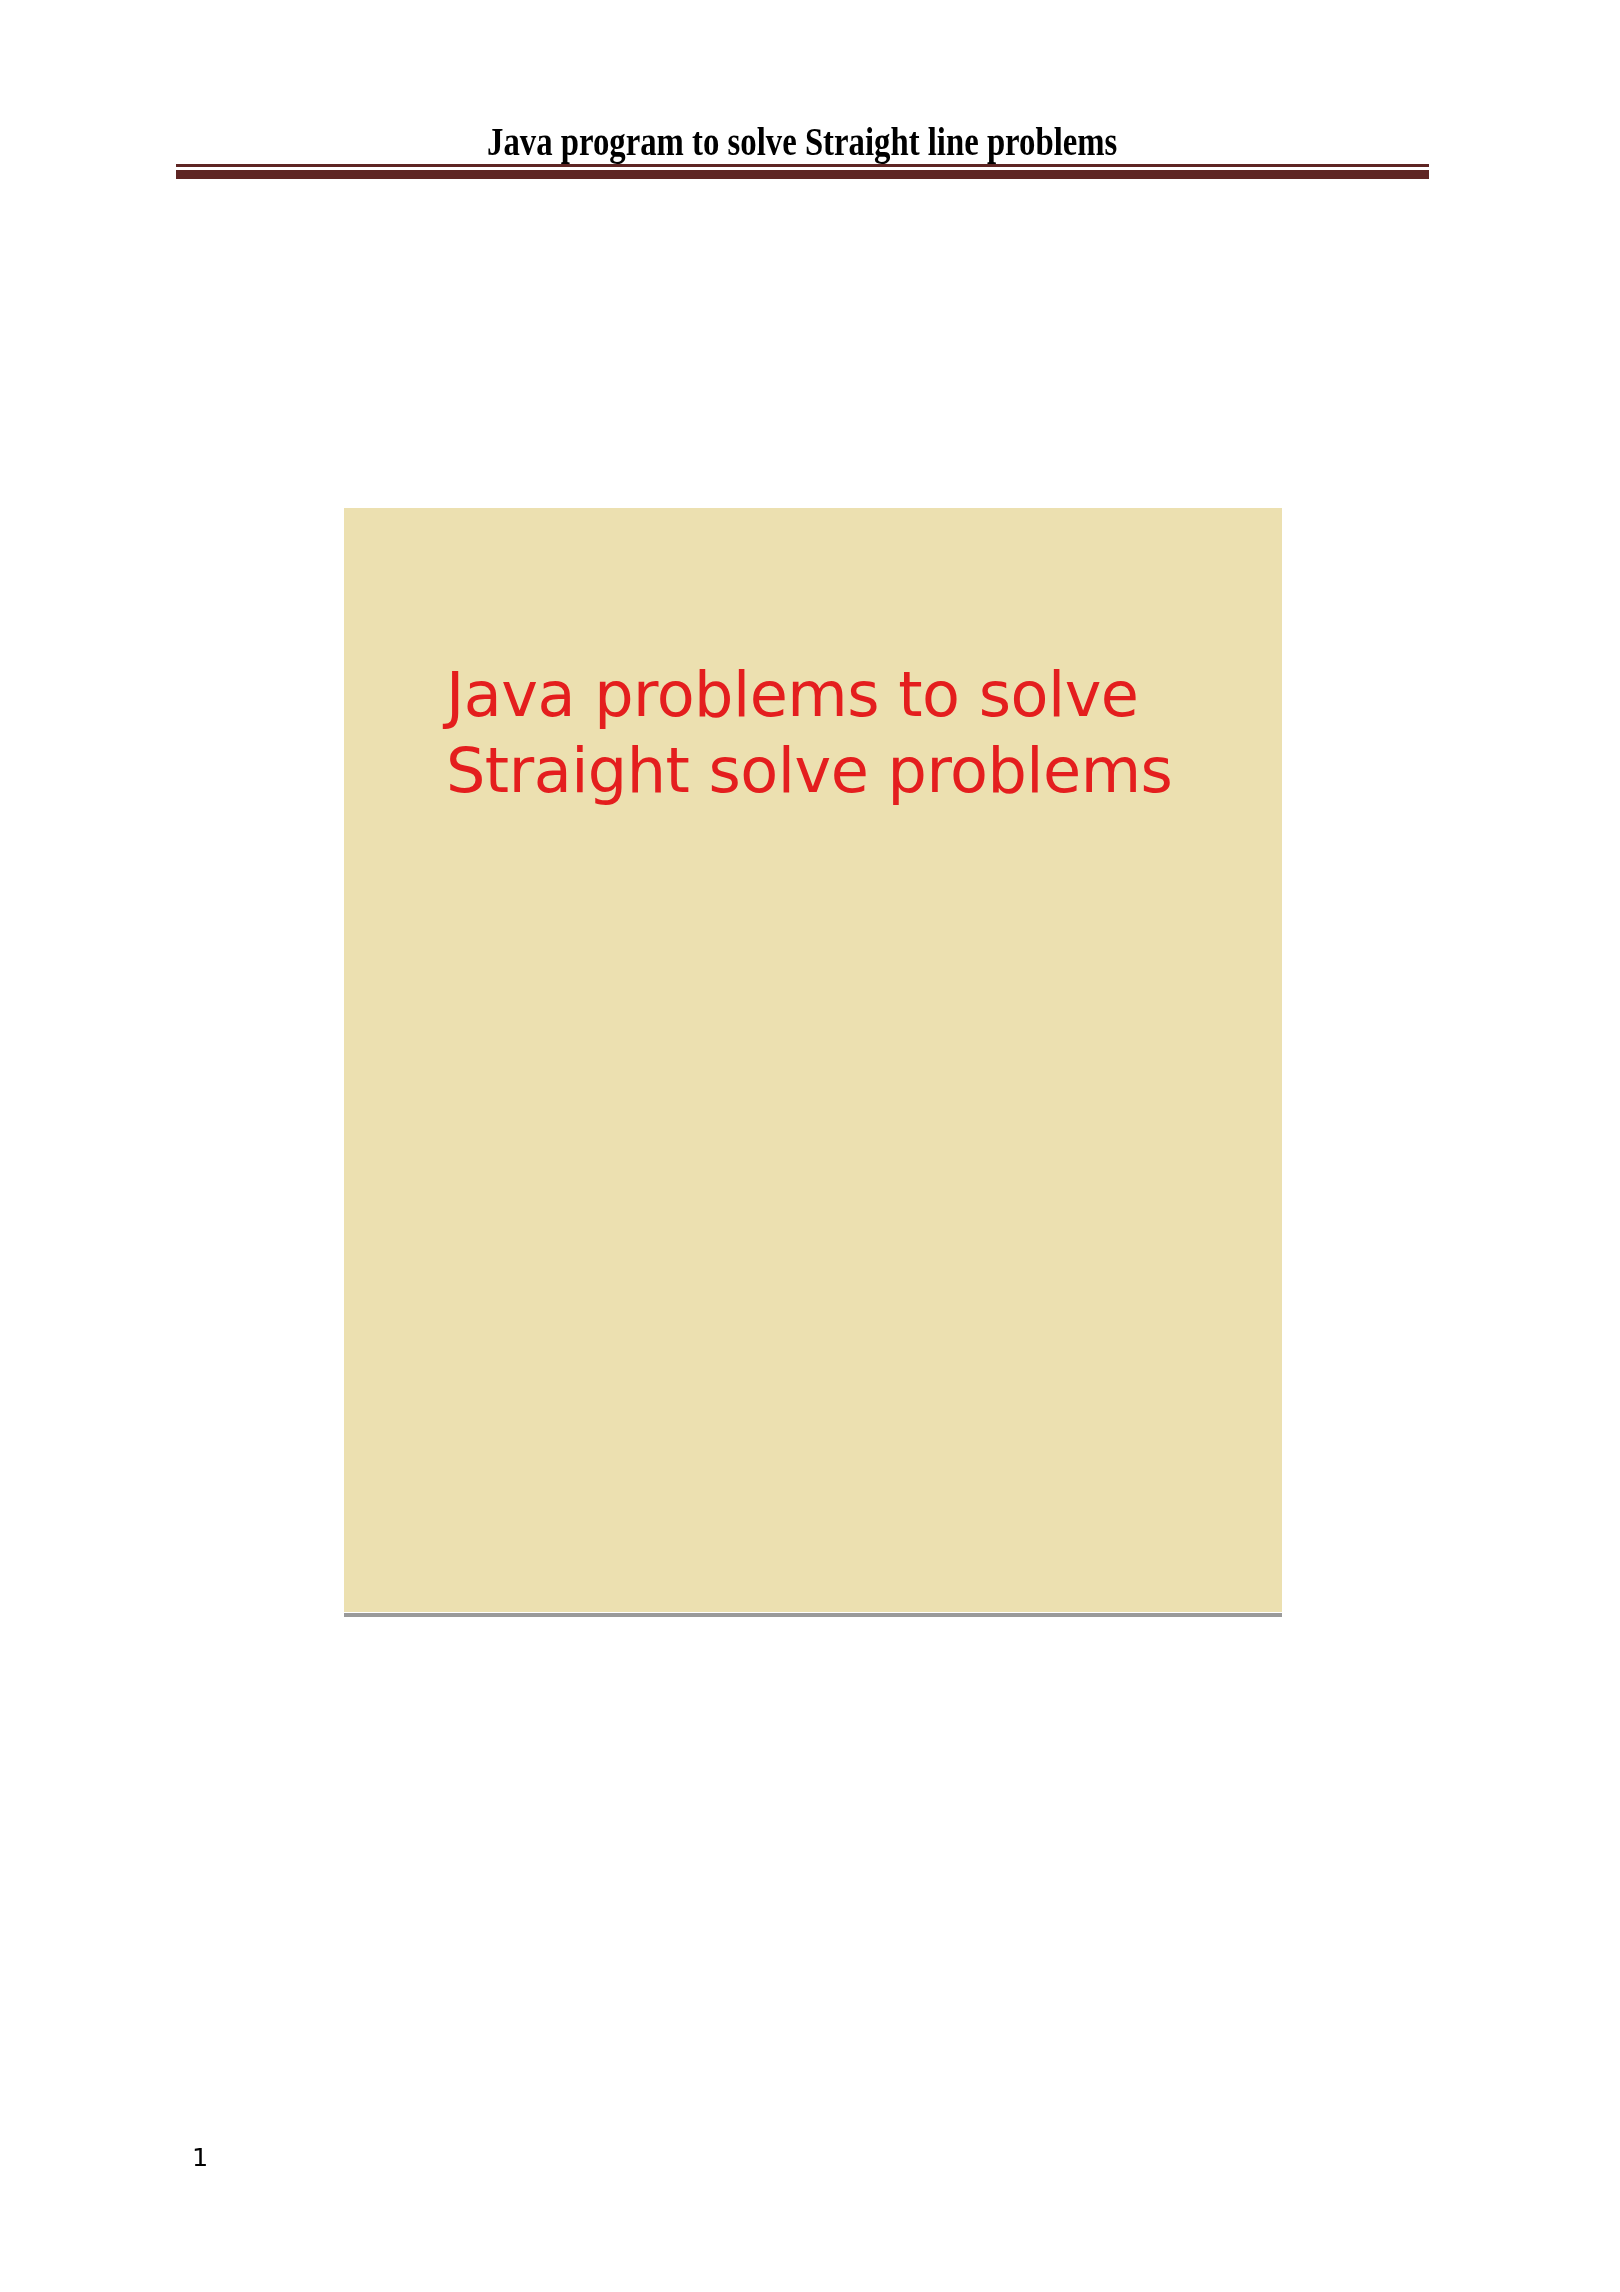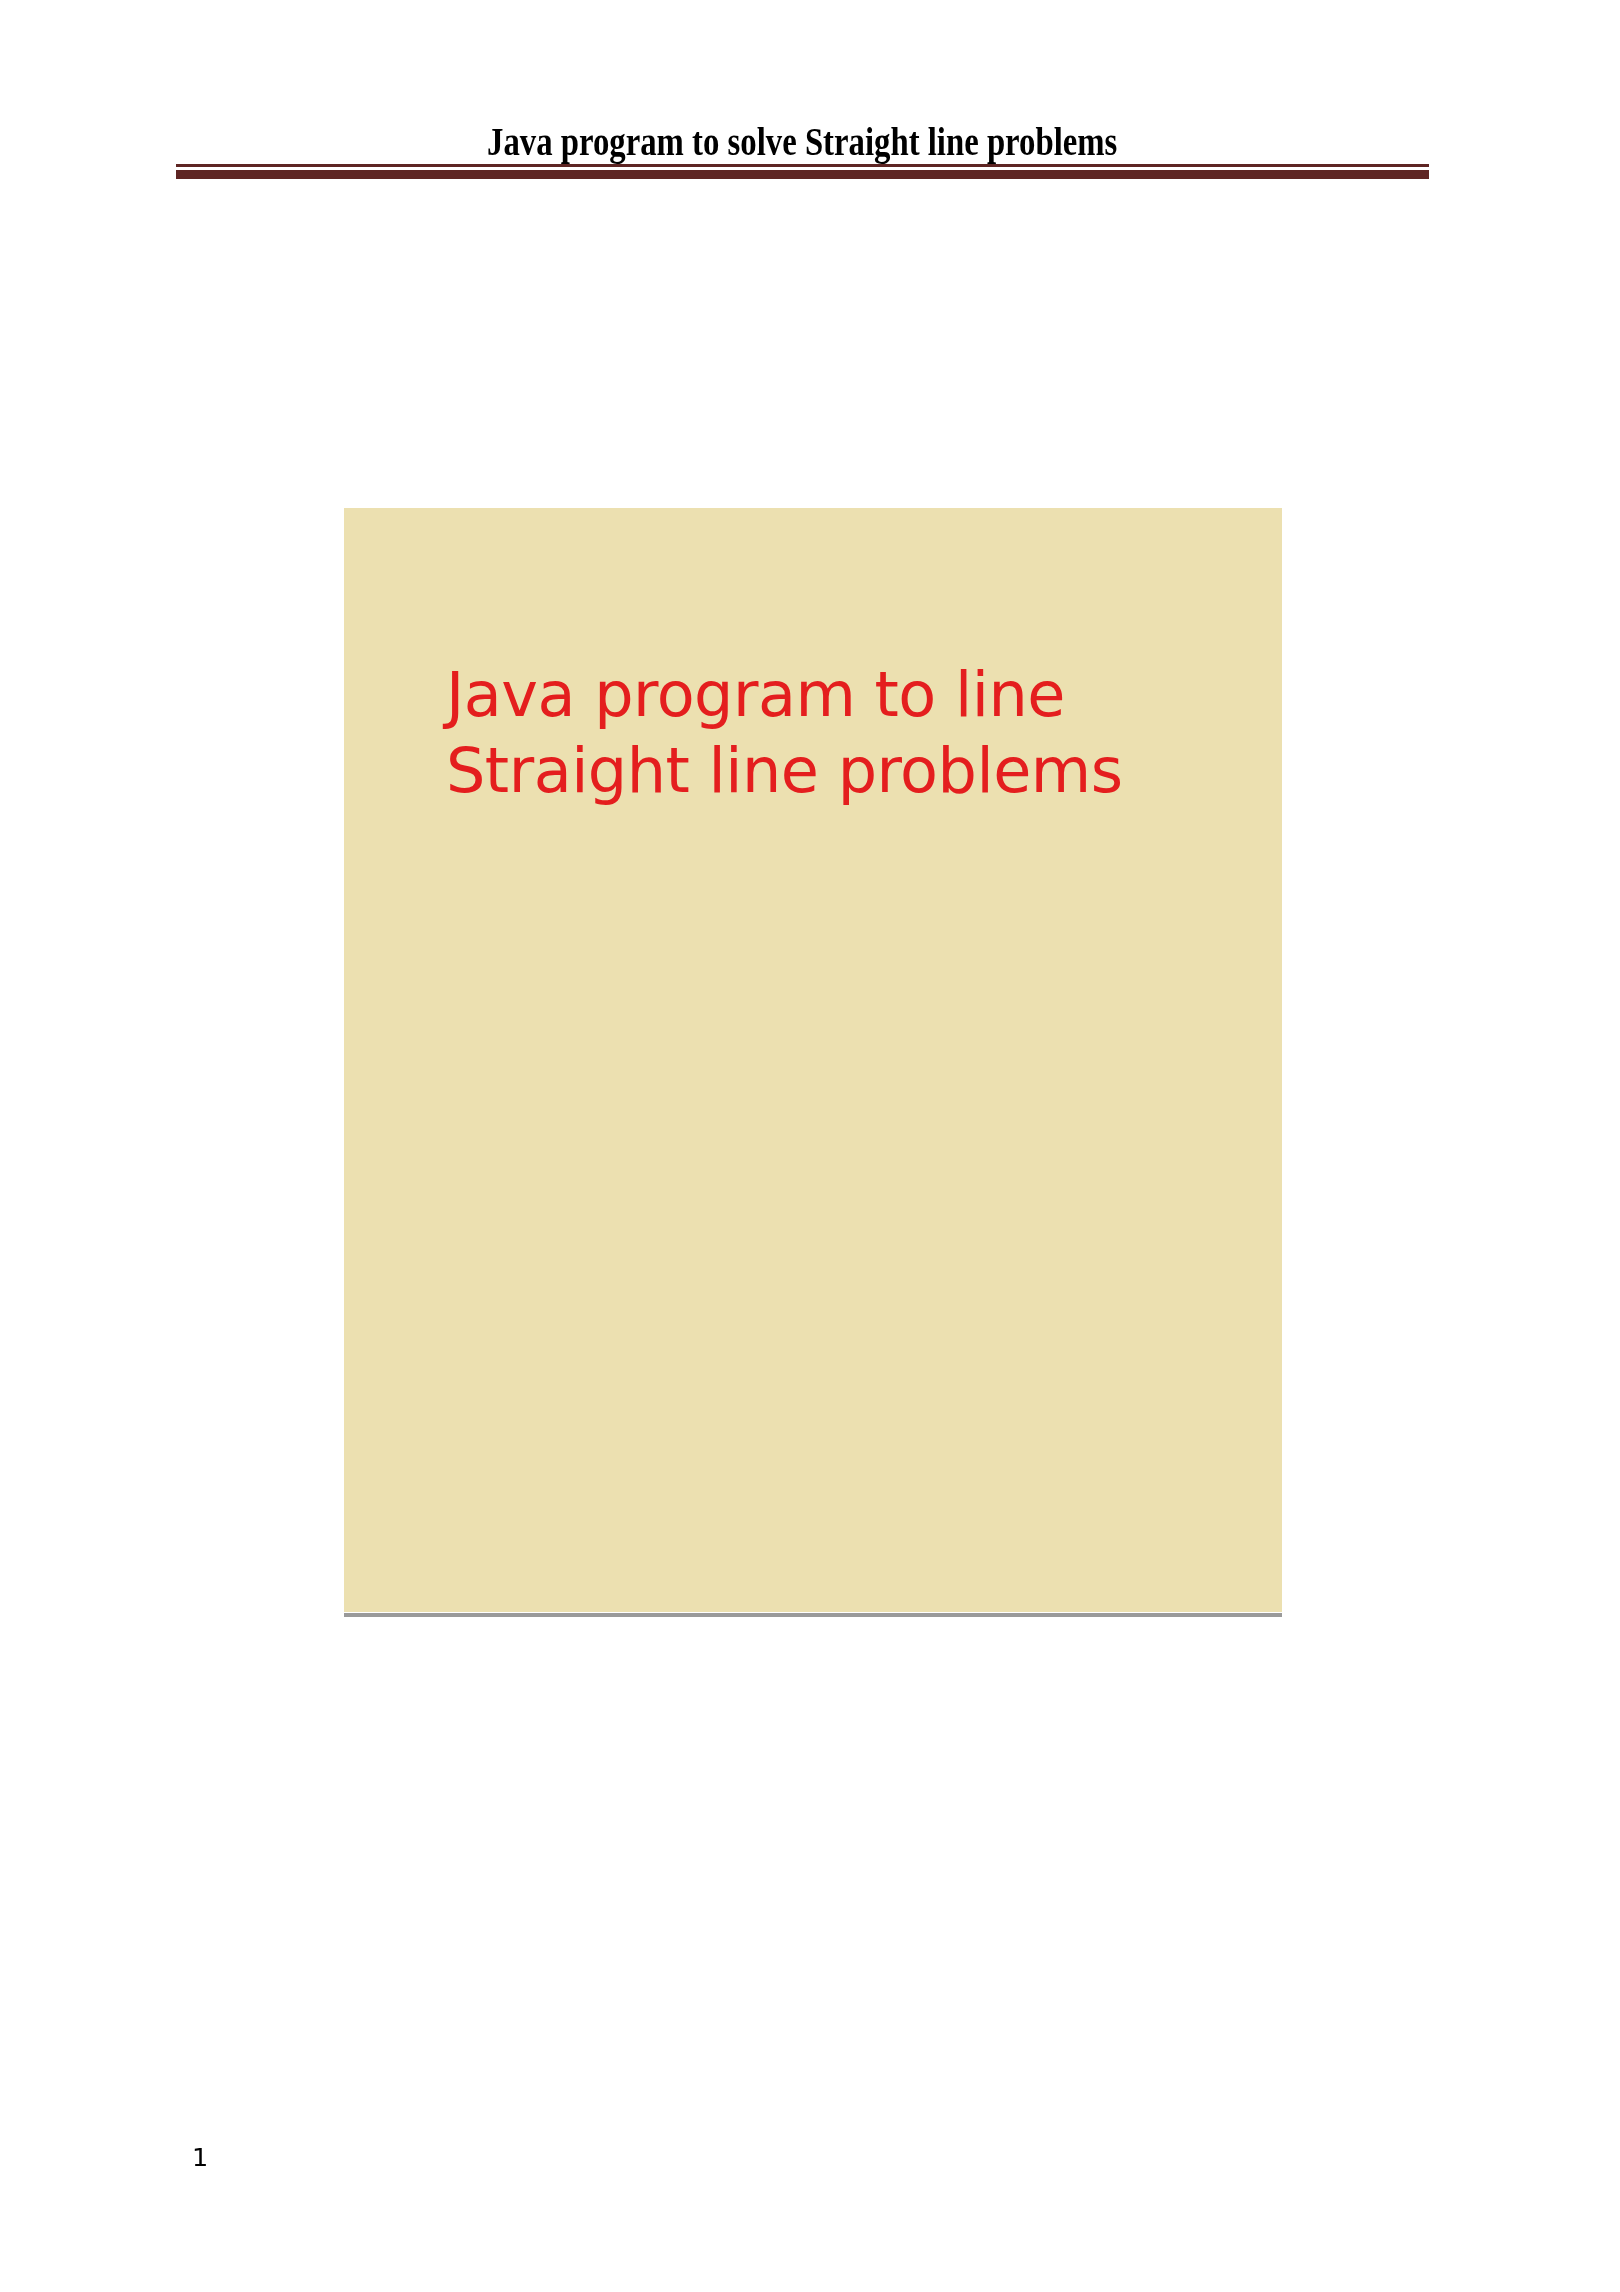--- a/index.html
+++ b/index.html
@@ -143,22 +143,22 @@
     <div class="header-title">Java program to solve Straight line problems</div>
   </div>
   <div class="header-rule header-rule-thin"></div>
   <div class="header-rule header-rule-gap"></div>
   <div class="header-rule header-rule-thick"></div>
 
   <div class="cover-wrap">
     <div class="cover">
 
       <div class="cover-title">
-        <span class="line">Java program to line</span>
-        <span class="line">Straight line problems</span>
+        <span class="line">Java problems to solve</span>
+        <span class="line">Straight solve problems</span>
       </div>
 
 
     </div>
     <div class="cover-underline"></div>
   </div>
 
   <div class="page-number">1</div>
 
 </div>

